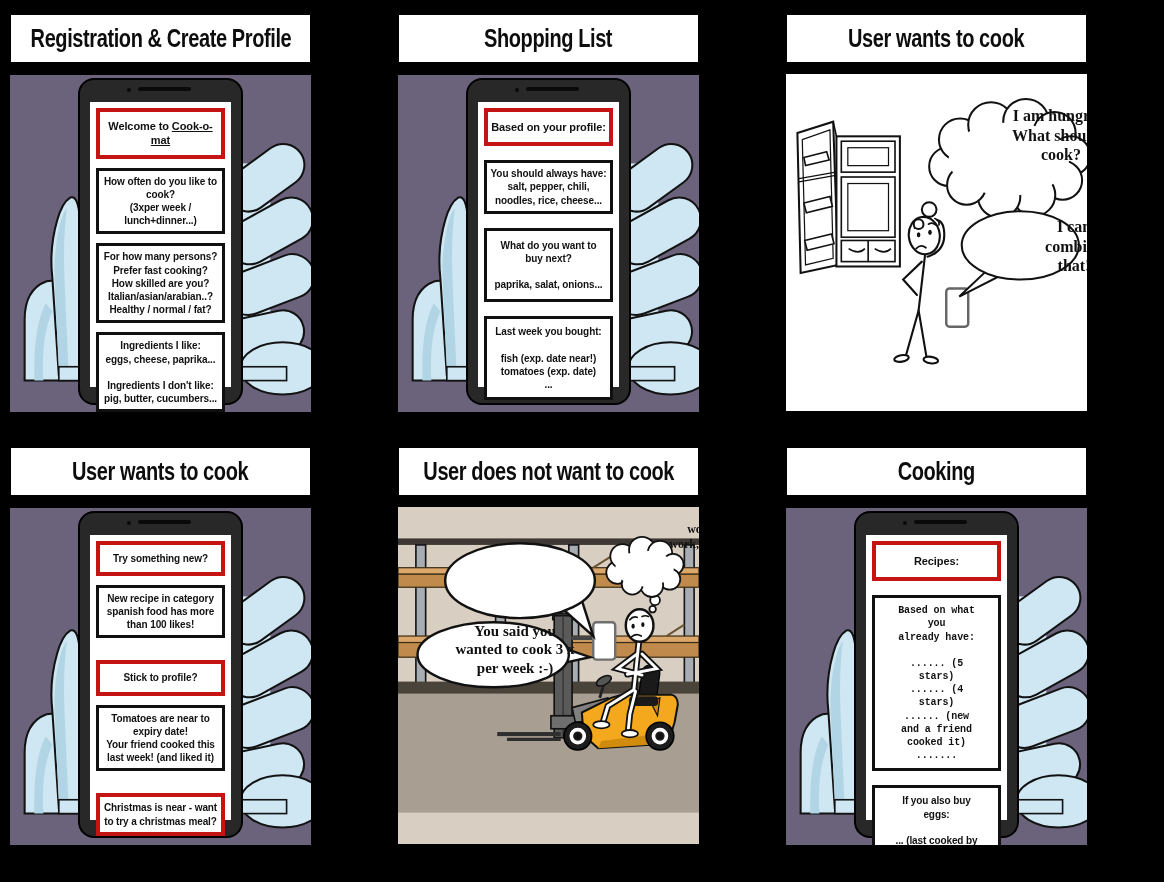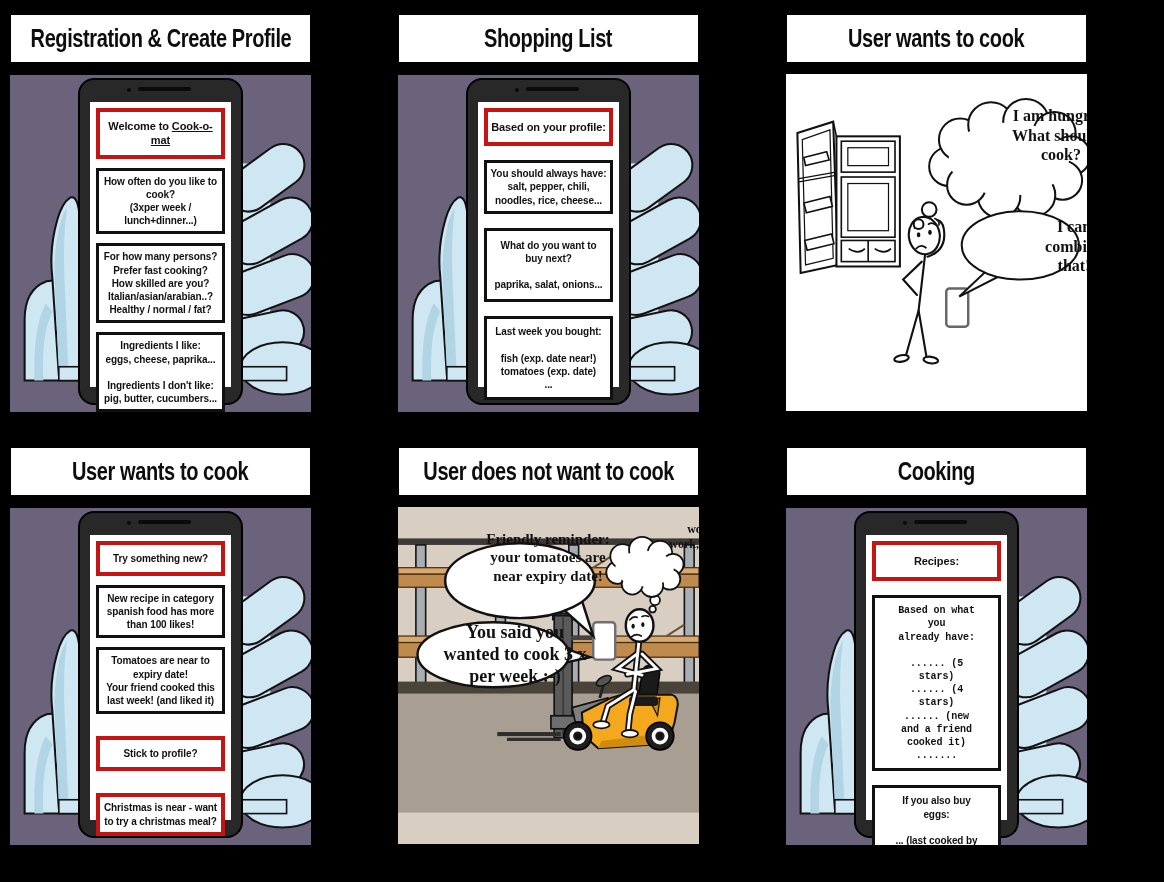--- a/index.html
+++ b/index.html
@@ -218,25 +218,25 @@
         </g>
       </svg>
       <div class="phone">
         <div class="camdot"></div>
         <div class="speaker"></div>
         <div class="screen">
           <div class="pbox red mt0" style="padding:7px 4px;">Try something new?</div>
           <div class="pbox">New recipe in category
 spanish food has more
 than 100 likes!</div>
+          <div class="pbox red mt-lg" style="padding:7px 2px;">Stick to profile?</div>
           <div class="pbox">Tomatoes are near to
 expiry date!
 Your friend cooked this
 last week! (and liked it)</div>
-          <div class="pbox red mt-lg" style="padding:7px 2px;">Stick to profile?</div>
           <div class="pbox red mt-lg">Christmas is near - want
 to try a christmas meal?</div>
         </div>
       </div>
     </div>
   </div>
 
   <div class="cell c5">
     <div class="titlebar">
       <span class="titletext">User does not want to cook</span>
@@ -324,24 +324,21 @@
             <circle cx="276" cy="22" r="15"></circle>
             <circle cx="300" cy="14" r="16"></circle>
           <circle cx="322" cy="18" r="15"></circle>
             <circle cx="338" cy="32" r="13"></circle>
             <circle cx="334" cy="50" r="13"></circle>
           <circle cx="312" cy="58" r="14"></circle>
             <circle cx="288" cy="56" r="13"></circle>
           <ellipse cx="303" cy="37" rx="36" ry="22" stroke="none"></ellipse>
         </g>
       </svg>
-      <div class="btxt" style="left:62px;top:23px;width:176px;font-size:15px;">Friendly reminder:
-your tomatoes are
-near expiry date!</div>
-      <div class="btxt" style="left:28px;top:115px;width:178px;font-size:18px;">You said you
+      <div class="btxt" style="left:28px;top:115px;width:178px;font-size:15px;">You said you
 wanted to cook 3 x
 per week :-)</div>
       <div class="btxt" style="left:258px;top:15px;width:92px;font-size:12px;">work,
 work,work...</div>
     </div>
   </div>
 
   <div class="cell c6">
     <div class="titlebar">
       <span class="titletext">Cooking</span>

